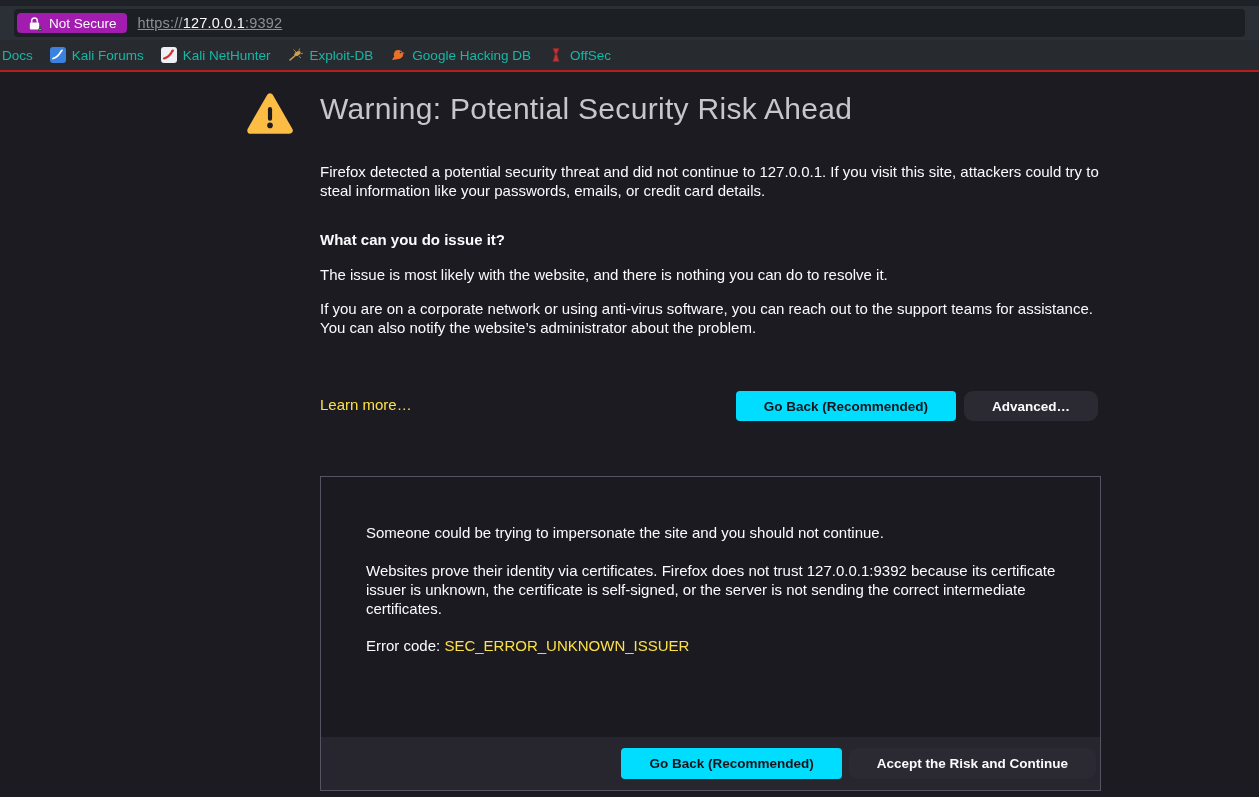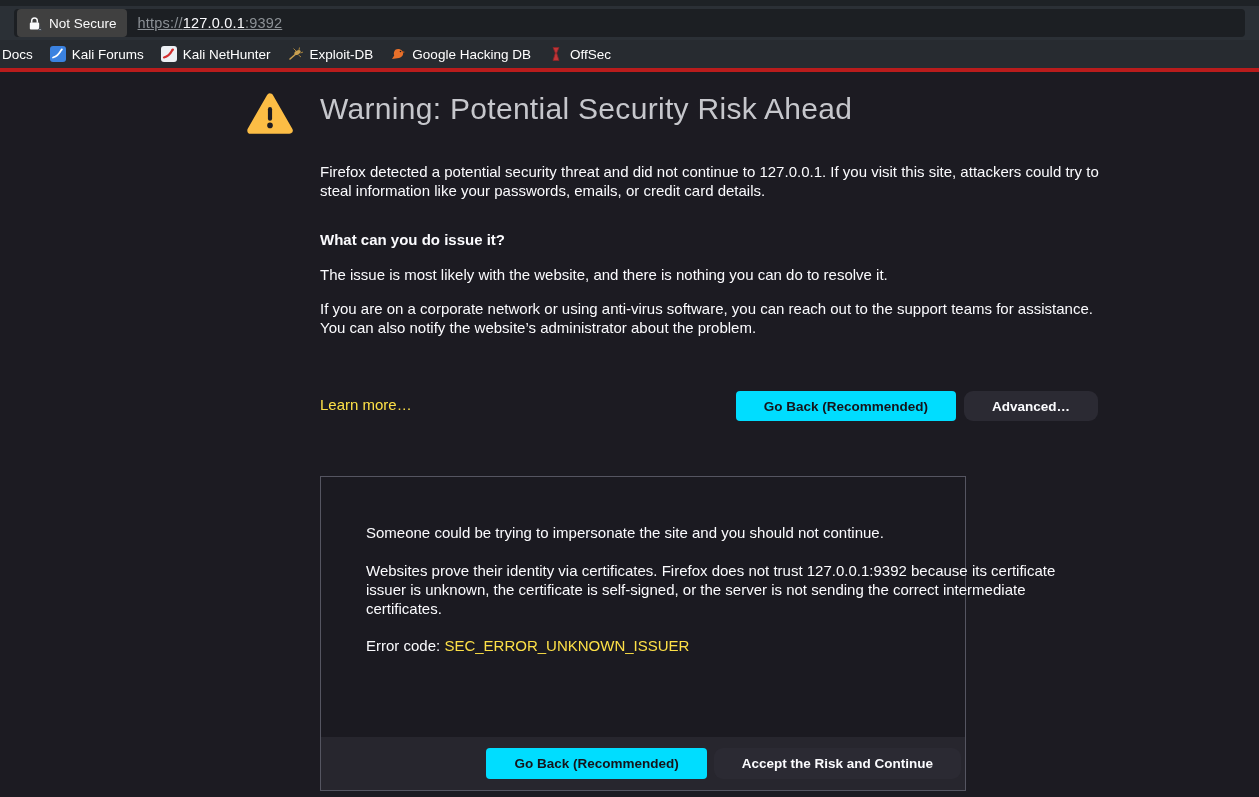--- a/index.html
+++ b/index.html
@@ -8,27 +8,27 @@
     background:#1c1b22;
     font-family:"Liberation Sans","DejaVu Sans",sans-serif;
     -webkit-font-smoothing:antialiased;
   }
   
   .titlebar{position:absolute;top:0;left:0;right:0;height:6px;background:#1e2226;}
   .toolbar{position:absolute;top:6px;left:0;right:0;height:34px;background:#2b3036;
     display:flex;align-items:center;padding:0 14px;box-sizing:border-box;}
   .urlbar{flex:1;height:28px;background:#1c1f23;border-radius:4px;
     display:flex;align-items:center;padding:0 3px;box-sizing:border-box;}
-  .chip{height:28px;background:#404040;border-radius:4px;display:flex;align-items:center;
+  .chip{height:20px;background:#a21caf;border-radius:4px;display:flex;align-items:center;
     gap:7px;padding:0 10px;color:#f9f9fa;font-size:13.5px;white-space:nowrap;}
   .url{margin-left:11px;font-size:14.5px;color:#8c9196;letter-spacing:.2px;white-space:nowrap;text-decoration:underline;}
   .url .host{color:#fbfbfe;}
   .bookmarksbar{position:absolute;top:40px;left:0;right:0;height:32px;background:#272b30;
-    display:flex;align-items:center;gap:17px;padding-left:2px;font-size:13.5px;color:#ffffff;
-    box-sizing:border-box;border-bottom:4px solid #b91c1c;}
+    display:flex;align-items:center;gap:17px;padding-left:2px;font-size:13.5px;color:#14b8a6;
+    box-sizing:border-box;border-bottom:2px solid #b91c1c;}
   .bookmark{display:flex;align-items:center;gap:6px;white-space:nowrap;cursor:default;}
   .bicon{display:inline-flex;width:16px;height:16px;}
   
   .main{position:absolute;top:72px;left:0;right:0;bottom:0;}
   .abs{position:absolute;}
   .warn-icon{left:245px;top:18px;width:50px;height:50px;}
   .page-title{left:320px;top:20px;font-size:30px;font-weight:300;color:#c6c7cc;
     letter-spacing:.3px;white-space:nowrap;}
   .body-text{font-size:15px;line-height:19px;color:#fbfbfe;}
   .intro{left:320px;top:90px;width:782px;}
@@ -36,21 +36,21 @@
   .issue{left:320px;top:193px;width:782px;}
   .corporate{left:320px;top:227px;width:782px;}
   .link{color:#fde047;font-size:15px;cursor:pointer;text-decoration:none;margin-top:44px;}
   .learn-more{left:320px;top:280px;}
   .btnrow{left:320px;top:319px;width:778px;display:flex;justify-content:flex-end;gap:8px;}
   .btn{height:30px;border-radius:4px;border:none;font-weight:bold;font-size:13.5px;
     padding:0 28px;font-family:inherit;cursor:pointer;white-space:nowrap;}
   .btn-primary{background:#00ddff;color:#15141a;}
   .btn-secondary{background:#2b2a33;color:#fbfbfe;border-radius:9px;}
   
-  .panel{left:320px;top:404px;width:646px;height:315px;box-sizing:border-box;
+  .panel{left:320px;top:404px;width:781px;height:315px;box-sizing:border-box;
     background:#1b1a21;border:1px solid #555561;}
   .panel .abs{position:absolute;}
   .impersonate{left:45px;top:46px;width:700px;}
   .certificates{left:45px;top:84px;width:697px;}
   .error-row{left:45px;top:160px;font-size:15px;color:#fbfbfe;}
   .view-cert{left:45px;top:213px;}
   .panel-footer{position:absolute;left:0;right:0;bottom:0;height:53px;background:#27262e;
     display:flex;align-items:center;justify-content:flex-end;gap:7px;padding:0 4px;
     box-sizing:border-box;}
   .btn-footer{height:31px;}

